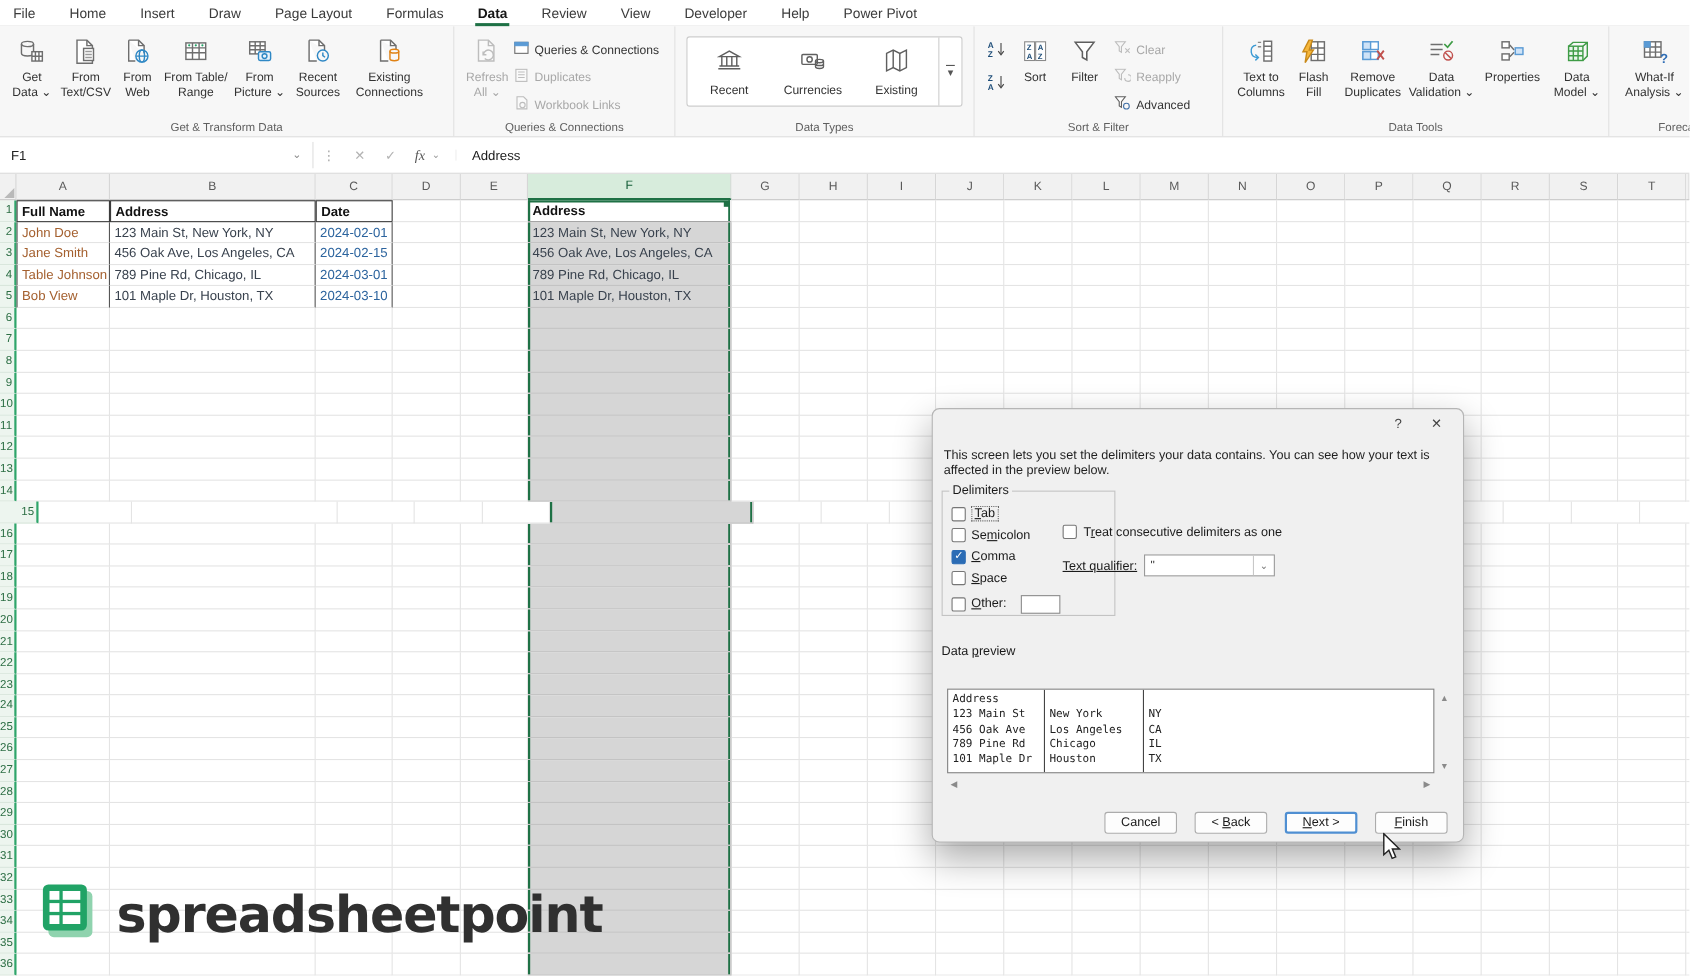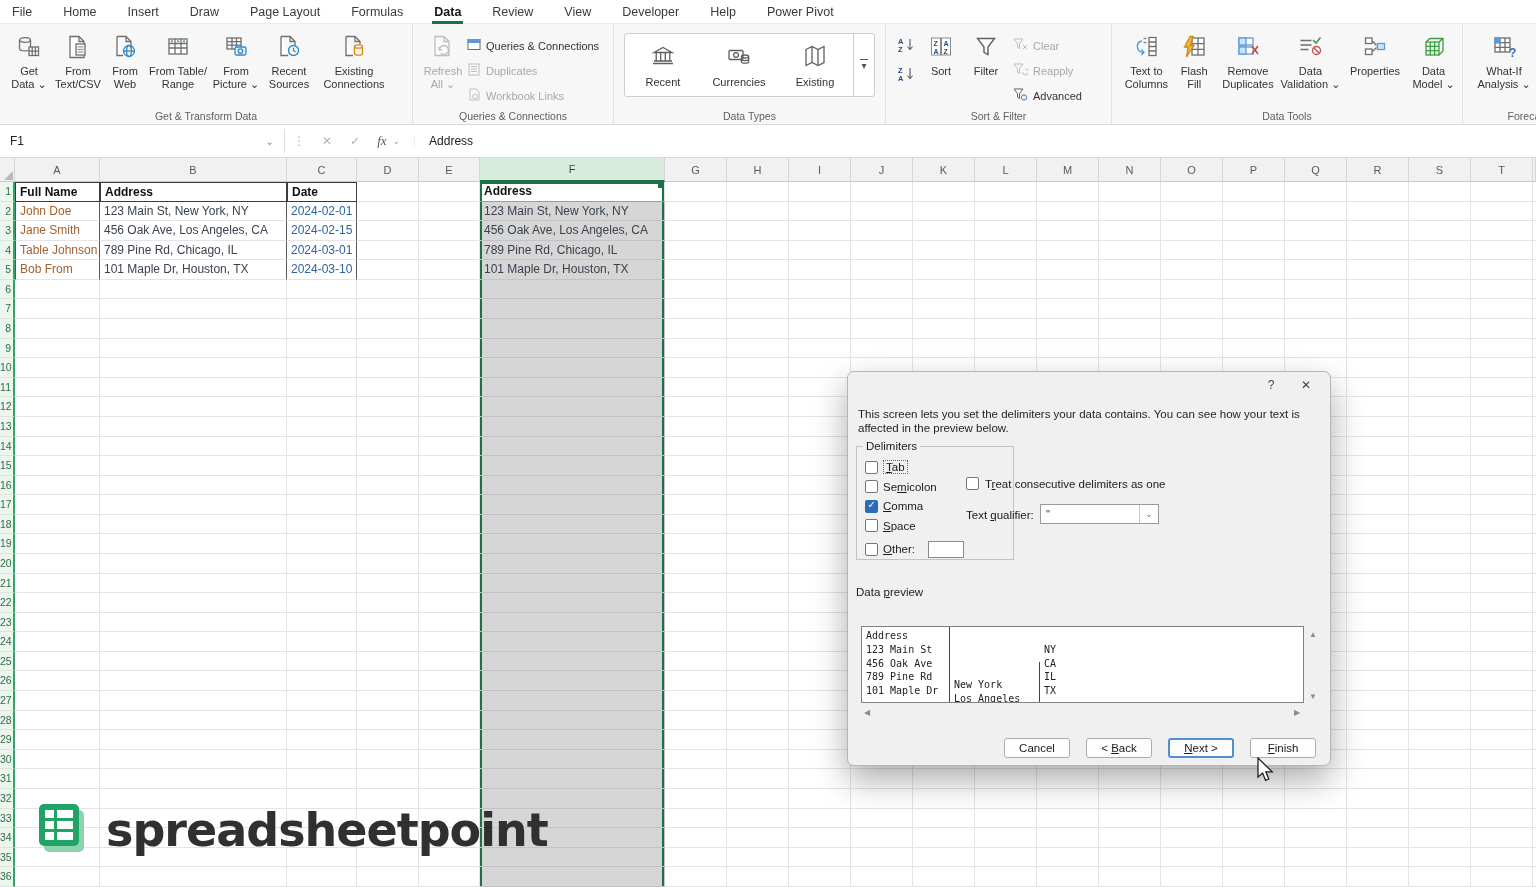--- a/index.html
+++ b/index.html
@@ -71,29 +71,29 @@
   .legend { position:absolute; top:-7px; left:6px; background:#f0f0f0; padding:0 3px; color:#1a1a1a; }
   .dlrows { display:flex; flex-direction:column; gap:5.5px; padding:13px 0 0 8px; }
   .dlrow { display:flex; align-items:center; gap:5px; height:14px; }
   .cb { width:13px; height:13px; border:1px solid #767676; background:#fff; border-radius:2px; flex:none; }
   .cb.on { background:#2b6cb5; border-color:#2b6cb5; position:relative; }
   .cb.on::after { content:"✓"; position:absolute; left:1.5px; top:-1.5px; color:#fff; font-size:10px; }
   .dlab u { text-decoration:underline; }
   .focusbox { border:1px dotted #666; padding:0 2px; }
   .otherbox { width:36px; height:17px; border:1px solid #8a8a8a; background:#fff; margin-left:8px; font-size:11px; padding:0 3px; }
   .treat { position:absolute; left:118px; top:105px; display:flex; gap:6px; align-items:center; }
-  .quallab { position:absolute; left:118px; top:137px; }
+  .quallab { position:absolute; left:118px; top:137px;text-decoration:underline; }
   .combo { position:absolute; left:192px; top:132px; width:119px; height:20px; background:#fff; border:1px solid #9a9a9a; display:flex; align-items:center; }
   .combo .cval { padding-left:5px; font-size:11px; color:#333; flex:1; }
   .combo .cdrop { width:19px; height:100%; border-left:1px solid #c8c8c8; display:flex; align-items:center; justify-content:center; color:#777; font-size:9px; }
   .prevlab { position:absolute; left:8px; top:214px; }
   .prevbox { position:absolute; left:13px; top:254px; width:443px; height:77px; background:#fff; border:1px solid #808080; display:flex; font-family:"DejaVu Sans Mono",monospace; font-size:10px; color:#222; overflow:hidden; }
   .pcol { padding:2px 0 0 4px; line-height:13.8px; white-space:pre; }
   .pc1 { width:88px; border-right:1px solid #444; }
-  .pc2 { width:90px; border-right:1px solid #444;margin-top:35px; }
+  .pc2 { width:90px; border-right:1px solid #444; }
   .pc3 { flex:1; }
   .pline { min-height:13.8px; }
   .sarrow { position:absolute; color:#8a8a8a; font-size:8px; }
   .dbtns { position:absolute; left:0; right:14px; top:366px; display:flex; justify-content:flex-end; gap:16px; }
   .dbtn { width:66px; height:20px; background:#fdfdfd; border:1px solid #acacac; border-radius:3px; font-size:11.5px; color:#1a1a1a; display:flex; align-items:center; justify-content:center; }
   .dbtn u { text-decoration:underline; }
   .dbtn.primary { border:2px solid #4f8fd2; }
 
   
   .watermark { position:absolute; left:36px; top:800px; display:flex; align-items:center; gap:18px; z-index:30; }
@@ -583,21 +583,21 @@
         <div class="cell" style="width: 62px; flex: 0 0 auto;"></div>
         <div class="cell" style="width: 62px; flex: 0 0 auto;"></div>
         <div class="cell" style="width: 62px; flex: 0 0 auto;"></div>
         <div class="cell" style="width: 62px; flex: 0 0 auto;"></div>
         <div class="cell" style="width: 62px; flex: 0 0 auto;"></div>
         <div class="cell" style="width: 62px; flex: 0 0 auto;"></div>
         <div class="cell" style="flex: 1 1 0%;"></div>
       </div>
       <div class="g-row">
         <div class="rh" style="width: 15px; flex: 0 0 auto;">5</div>
-        <div class="cell tbl-v col-A tbl-l" style="width: 85px; flex: 0 0 auto;">Bob From</div>
+        <div class="cell tbl-v col-A tbl-l" style="width: 85px; flex: 0 0 auto;">Bob View</div>
         <div class="cell tbl-v col-B" style="width: 187px; flex: 0 0 auto;">101 Maple Dr, Houston, TX</div>
         <div class="cell tbl-v col-C" style="width: 70px; flex: 0 0 auto;">2024-03-10</div>
         <div class="cell" style="width: 62px; flex: 0 0 auto;"></div>
         <div class="cell" style="width: 61px; flex: 0 0 auto;"></div>
         <div class="cell fsel" style="width: 185px; flex: 0 0 auto;">101 Maple Dr, Houston, TX</div>
         <div class="cell" style="width: 62px; flex: 0 0 auto;"></div>
         <div class="cell" style="width: 62px; flex: 0 0 auto;"></div>
         <div class="cell" style="width: 62px; flex: 0 0 auto;"></div>
         <div class="cell" style="width: 62px; flex: 0 0 auto;"></div>
         <div class="cell" style="width: 62px; flex: 0 0 auto;"></div>
@@ -822,21 +822,21 @@
         <div class="cell" style="width: 62px; flex: 0 0 auto;"></div>
         <div class="cell" style="width: 62px; flex: 0 0 auto;"></div>
         <div class="cell" style="width: 62px; flex: 0 0 auto;"></div>
         <div class="cell" style="width: 62px; flex: 0 0 auto;"></div>
         <div class="cell" style="width: 62px; flex: 0 0 auto;"></div>
         <div class="cell" style="width: 62px; flex: 0 0 auto;"></div>
         <div class="cell" style="width: 62px; flex: 0 0 auto;"></div>
         <div class="cell" style="flex: 1 1 0%;"></div>
       </div>
       <div class="g-row">
-        <div class="rh" style="width: 15px; flex: 0 0 auto;">15</div>
+        <div class="rh" style="width: 35px; flex: 0 0 auto;">15</div>
         <div class="cell" style="width: 85px; flex: 0 0 auto;"></div>
         <div class="cell" style="width: 187px; flex: 0 0 auto;"></div>
         <div class="cell" style="width: 70px; flex: 0 0 auto;"></div>
         <div class="cell" style="width: 62px; flex: 0 0 auto;"></div>
         <div class="cell" style="width: 61px; flex: 0 0 auto;"></div>
         <div class="cell fsel" style="width: 185px; flex: 0 0 auto;"></div>
         <div class="cell" style="width: 62px; flex: 0 0 auto;"></div>
         <div class="cell" style="width: 62px; flex: 0 0 auto;"></div>
         <div class="cell" style="width: 62px; flex: 0 0 auto;"></div>
         <div class="cell" style="width: 62px; flex: 0 0 auto;"></div>

